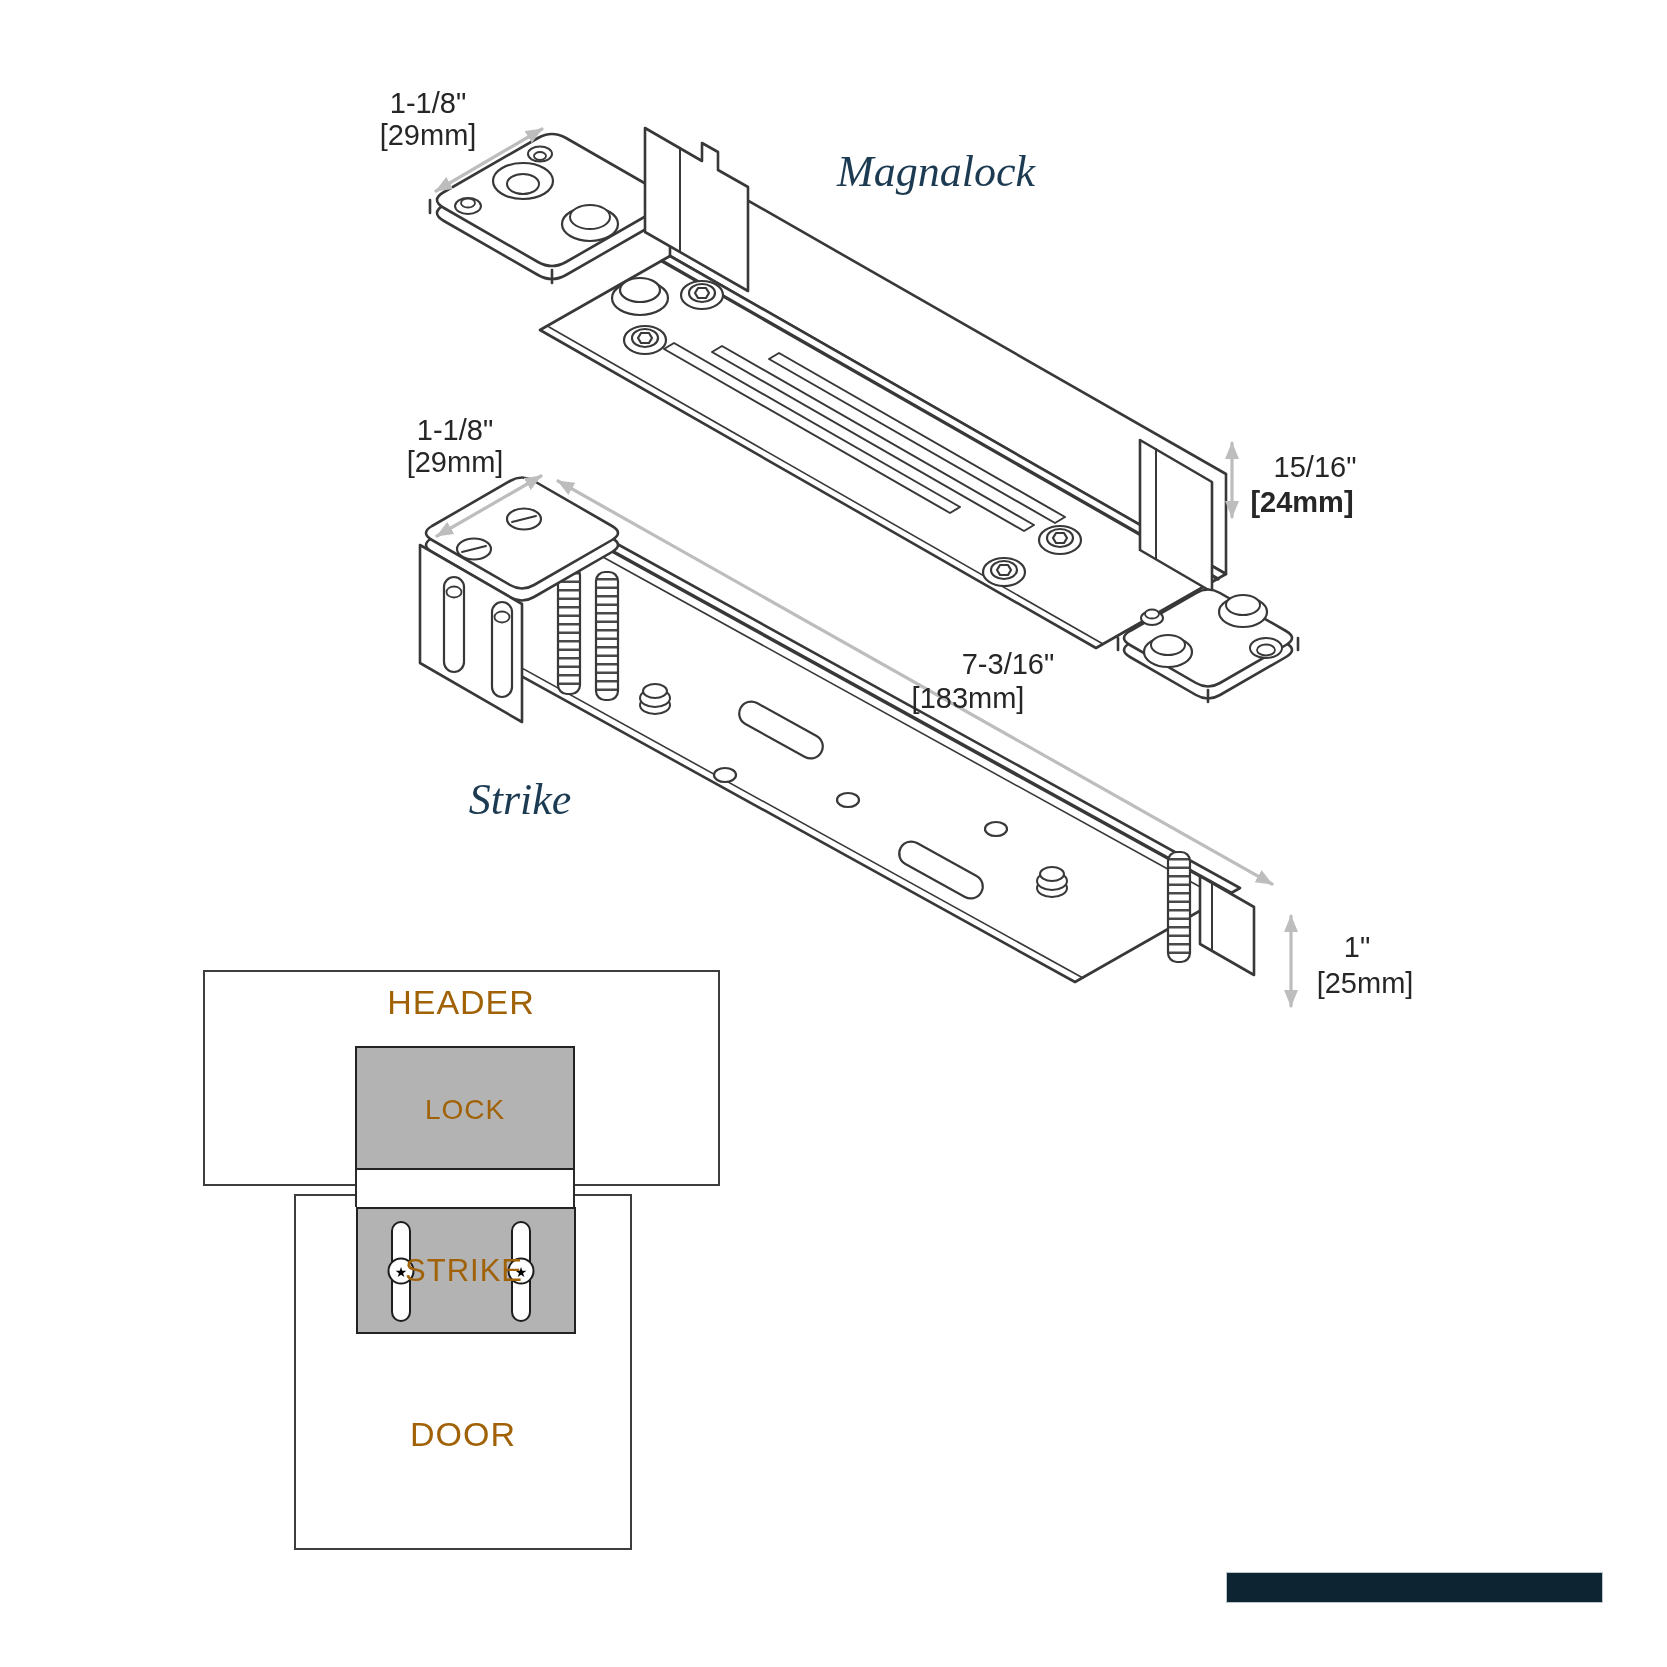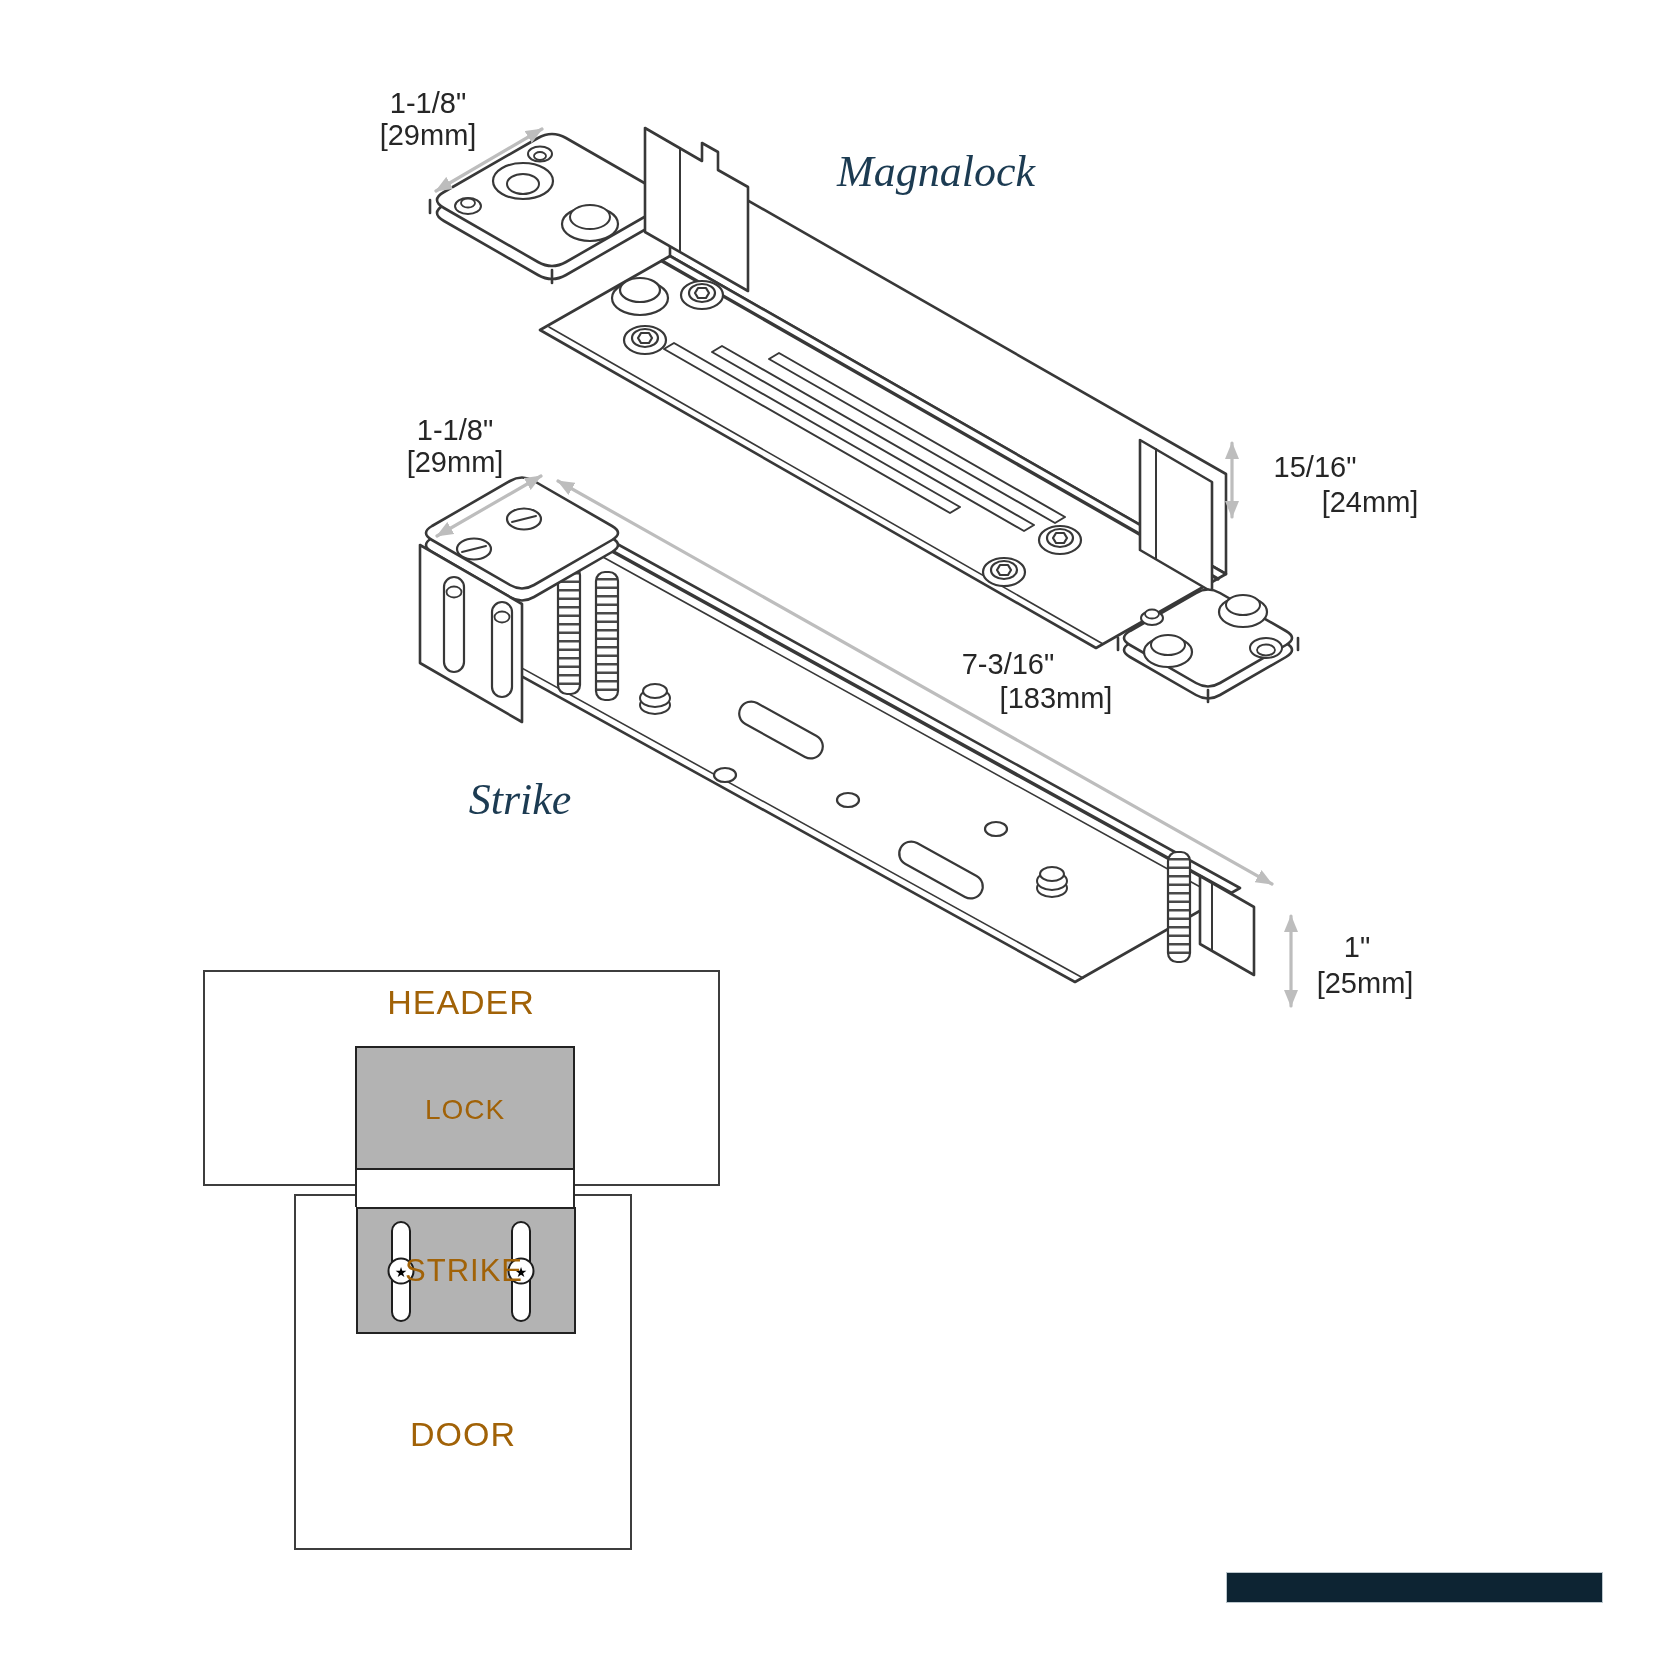--- a/index.html
+++ b/index.html
@@ -211,26 +211,26 @@
         <line x1="558" y1="481" x2="1272" y2="884" marker-start="url(#ah)" marker-end="url(#ah)"></line>
         <line x1="1291" y1="916" x2="1291" y2="1006" marker-start="url(#ah)" marker-end="url(#ah)"></line>
       </g>
     </g>
   </svg>
 
   <div class="txt dim" style="left:428px; top:104px;">1-1/8"</div>
   <div class="txt dim" style="left:428px; top:136px;">[29mm]</div>
   <div class="txt part-label" style="left:936px; top:172px;">Magnalock</div>
   <div class="txt dim" style="left:1315px; top:468px;">15/16"</div>
-  <div class="txt dim" style="left:1370px; top:503px;">[24mm]</div>
+  <div class="txt dim" style="left:1302px; top:503px;font-weight:bold;">[24mm]</div>
 
   <div class="txt dim" style="left:455px; top:431px;">1-1/8"</div>
   <div class="txt dim" style="left:455px; top:463px;">[29mm]</div>
   <div class="txt dim" style="left:1008px; top:665px;">7-3/16"</div>
-  <div class="txt dim" style="left:1056px; top:699px;">[183mm]</div>
+  <div class="txt dim" style="left:968px; top:699px;">[183mm]</div>
   <div class="txt part-label" style="left:520px; top:800px;">Strike</div>
   <div class="txt dim" style="left:1357px; top:948px;">1"</div>
   <div class="txt dim" style="left:1365px; top:984px;">[25mm]</div>
 
   <div>
     <div class="schem-rect" style="left:203px; top:970px; width:517px; height:216px;"></div>
     <div class="schem-rect" style="left:294px; top:1194px; width:338px; height:356px;"></div>
     <div class="schem-channel" style="left:355px; top:1046px; width:220px; height:161px;"></div>
     <div class="schem-gray" style="left:355px; top:1046px; width:220px; height:124px;"></div>
     <div class="schem-gray" style="left:356px; top:1207px; width:220px; height:127px;"></div>

